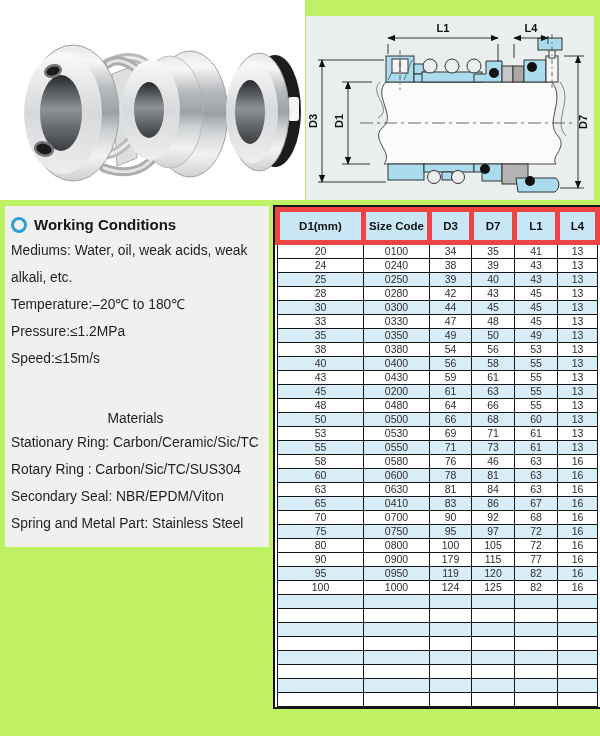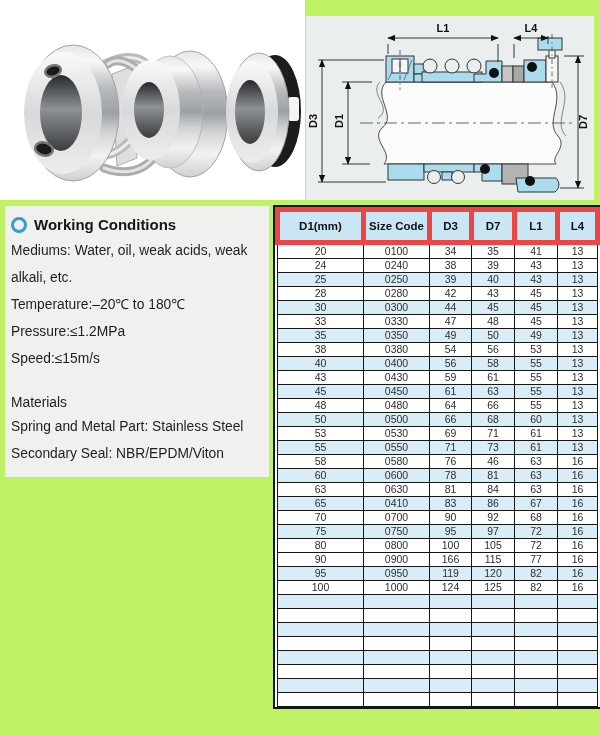--- a/index.html
+++ b/index.html
@@ -7,21 +7,21 @@
         font-family:"Liberation Sans",sans-serif;}
   svg text{font-family:"Liberation Sans",sans-serif;}
 
   
   .info-panel{position:absolute;left:5px;top:206px;width:264px;box-sizing:border-box;
               background:#f0f0ef;padding:8px 9px 10px 6px;color:#1e1e1e;}
   .wc-head{display:flex;align-items:center;gap:7px;font-weight:bold;font-size:15px;
            color:#151515;margin:2px 0 4px 0;}
   .ring-icon{width:10px;height:10px;border:3px solid #2e9fd0;border-radius:50%;flex:0 0 auto;}
   .wc-line{font-size:13.8px;line-height:27px;}
-  .materials-head{font-size:13.8px;line-height:21px;margin-top:20px;}
+  .materials-head{font-size:13.8px;line-height:21px;margin-top:36px;text-align:center;}
 
   
   .table-wrap{position:absolute;left:273px;top:205px;border:2px solid #161616;background:#fff;}
   table.size{border-collapse:collapse;table-layout:fixed;width:320px;}
   table.size th{background:#c9e6f5;border:5px solid #ef4444;height:28px;
                 font-size:11.5px;font-weight:bold;color:#111;text-align:center;padding:0;}
   table.size td{border:1px solid #161616;height:13px;font-size:10.5px;color:#2d2d2d;
                 text-align:center;padding:0;line-height:13px;background:#ffffff;}
   table.size tr.alt td{background:#d9edf9;}
 </style>
@@ -168,22 +168,24 @@
   <div class="info-panel">
     <div class="wc-head">
       <span class="ring-icon"></span>
       <span>Working Conditions</span>
     </div>
     <div class="wc-line">Mediums: Water, oil, weak acids, weak alkali, etc.</div>
     <div class="wc-line">Temperature:–20℃ to 180℃</div>
     <div class="wc-line">Pressure:≤1.2MPa</div>
     <div class="wc-line">Speed:≤15m/s</div>
     <div class="materials-head">Materials</div>
+    <div class="wc-line">Stationary Ring: Carbon/Ceramic/Sic/TC</div>
+    <div class="wc-line">Rotary Ring : Carbon/Sic/TC/SUS304</div>
+    <div class="wc-line">Secondary Seal: NBR/EPDM/Viton</div>
     <div class="wc-line">Spring and Metal Part: Stainless Steel</div>
-    <div class="wc-line">Secondary Seal: NBR/EPDM/Viton</div>
   </div>
 
   <div class="table-wrap">
     <table class="size">
       <colgroup>
         <col style="width:86px">
           <col style="width:66px">
           <col style="width:42px">
         <col style="width:43px">
           <col style="width:43px">
@@ -275,21 +277,21 @@
           <tr>
             <td>43</td>
             <td>0430</td>
             <td>59</td>
             <td>61</td>
             <td>55</td>
             <td>13</td>
           </tr>
           <tr class="alt">
             <td>45</td>
-            <td>0450</td>
+            <td>0200</td>
             <td>61</td>
             <td>63</td>
             <td>55</td>
             <td>13</td>
           </tr>
           <tr>
             <td>48</td>
             <td>0480</td>
             <td>64</td>
             <td>66</td>
@@ -372,21 +374,21 @@
             <td>80</td>
             <td>0800</td>
             <td>100</td>
             <td>105</td>
             <td>72</td>
             <td>16</td>
           </tr>
           <tr>
             <td>90</td>
             <td>0900</td>
-            <td>166</td>
+            <td>179</td>
             <td>115</td>
             <td>77</td>
             <td>16</td>
           </tr>
           <tr class="alt">
             <td>95</td>
             <td>0950</td>
             <td>119</td>
             <td>120</td>
             <td>82</td>

